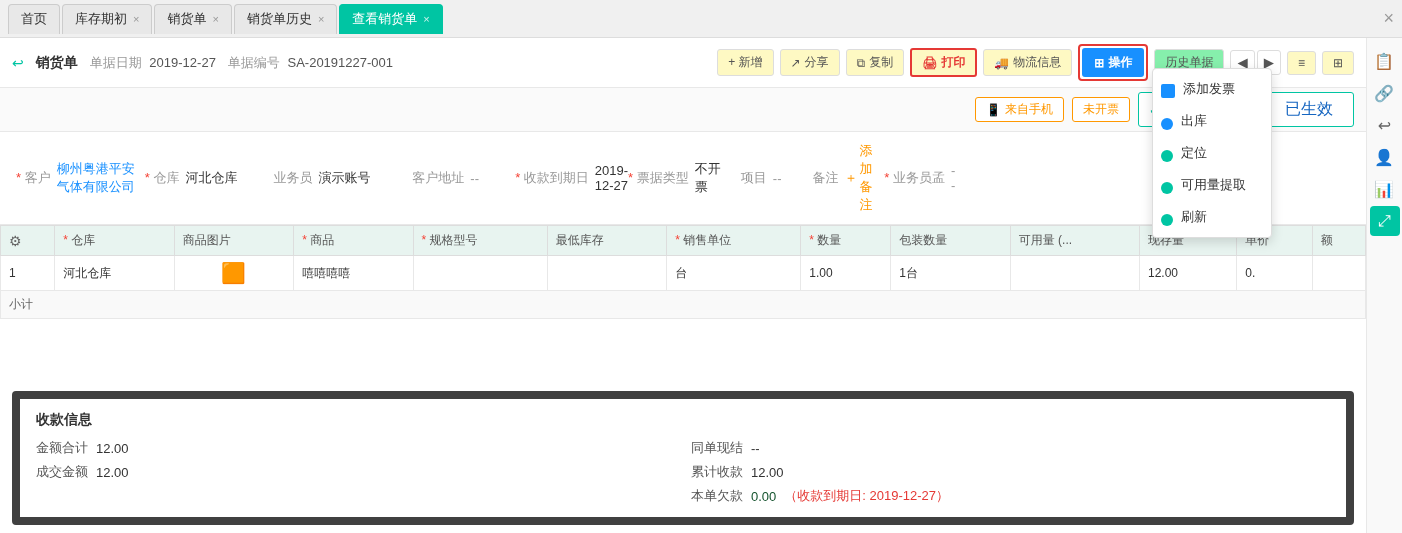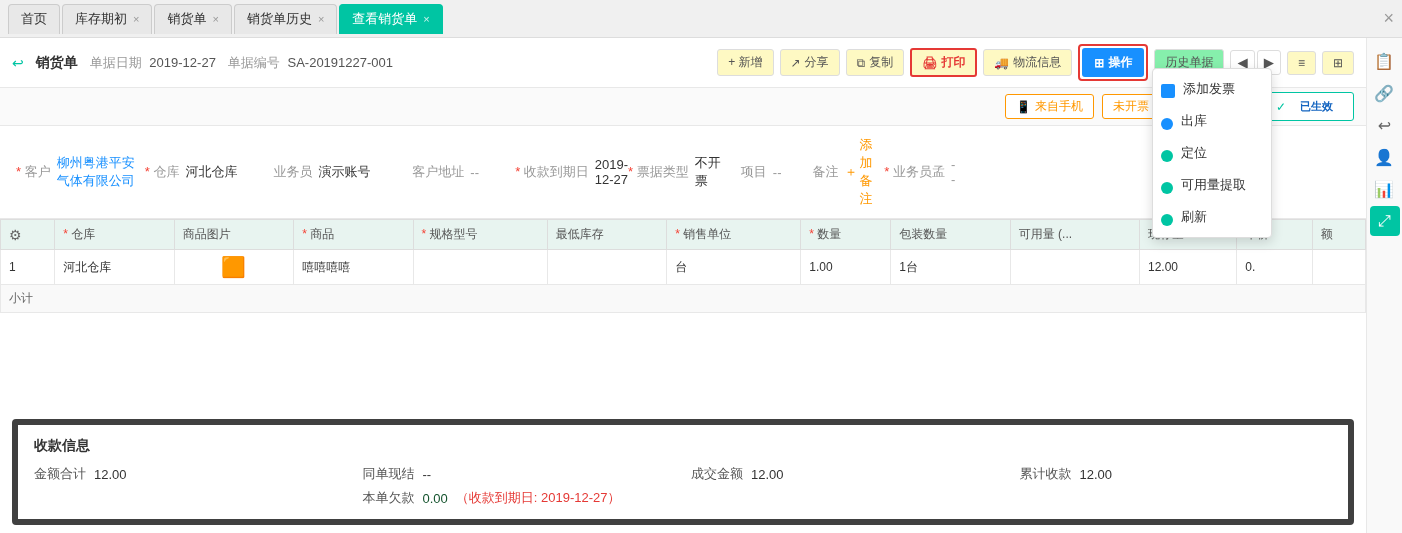--- a/index.html
+++ b/index.html
@@ -34,21 +34,21 @@
     .meta-label { color: #999; margin-right: 4px; }
     .toolbar-right { margin-left: auto; display: flex; align-items: center; gap: 6px; }
     .toolbar-btn {
       display: flex; align-items: center; gap: 4px; padding: 4px 10px; border: 1px solid #ddd;
       border-radius: 3px; background: #fef9c3; cursor: pointer; font-size: 12px; color: #555;
     }
     .btn-print { border: 2px solid #e53935; color: #e53935; font-weight: bold; }
     .btn-ops { background: #1890ff; color: #fff; border-color: #1890ff; font-weight: bold; border: 2px solid #1890ff; }
     .btn-history { background: #86efac; color: #555; }
     .status-badge {
-      padding: 3px 10px; border-radius: 3px; font-size: 11px; font-weight: bold;
+      padding: 3px 10px; border-radius: 3px; font-size: 16px; font-weight: normal;
     }
     .badge-green { background: #e8f5e9; color: #2e7d32; border: 1px solid #a5d6a7; }
     .badge-blue { background: #e3f2fd; color: #1565c0; border: 1px solid #90caf9; }
     .nav-arrows { display: flex; gap: 2px; }
     .nav-arrow { padding: 4px 6px; border: 1px solid #ddd; border-radius: 3px; cursor: pointer; color: #555; background: #fff; }
 
     
     .action-bar {
       display: flex; align-items: center; padding: 4px 12px; background: #fafafa;
       border-bottom: 1px solid #e8e8e8; gap: 8px;
@@ -82,25 +82,25 @@
       white-space: nowrap; font-weight: normal; text-align: left;
     }
     th.required::before { content: '* '; color: #f44336; }
     td { padding: 5px 8px; border: 1px solid #e8e8e8; white-space: nowrap; color: #333; }
     tr.data-row td { background: #fff; }
     tr.subtotal-row td { background: #f9f9f9; color: #666; font-size: 12px; }
     .settings-icon { color: #666; font-size: 14px; }
 
     
     .payment-section {
-      border: 6px solid #404040; border-radius: 4px; margin: 8px 12px; padding: 12px 16px;
+      border: 8px solid #404040; border-radius: 4px; margin: 8px 12px; padding: 12px 16px;
       background: #fff;
     }
     .payment-title { font-weight: bold; font-size: 14px; margin-bottom: 10px; }
-    .payment-grid { display: grid; grid-template-columns: 1fr 1fr 1fr 1fr; gap: 6px 16px; }
+    .payment-grid { display: grid; grid-template-columns: 1fr 1fr; gap: 6px 16px; }
     .payment-item { display: flex; align-items: center; gap: 8px; font-size: 13px; }
     .payment-label { color: #555; white-space: nowrap; }
     .payment-value { color: #333; }
     .payment-value.red { color: #14532d; }
     .payment-value.orange-date { color: #e53935; }
 
     
     .dropdown-overlay {
       position: absolute; top: 68px; right: 130px; background: #fff;
       border: 1px solid #ddd; border-radius: 4px; box-shadow: 0 4px 12px rgba(0,0,0,0.15);

